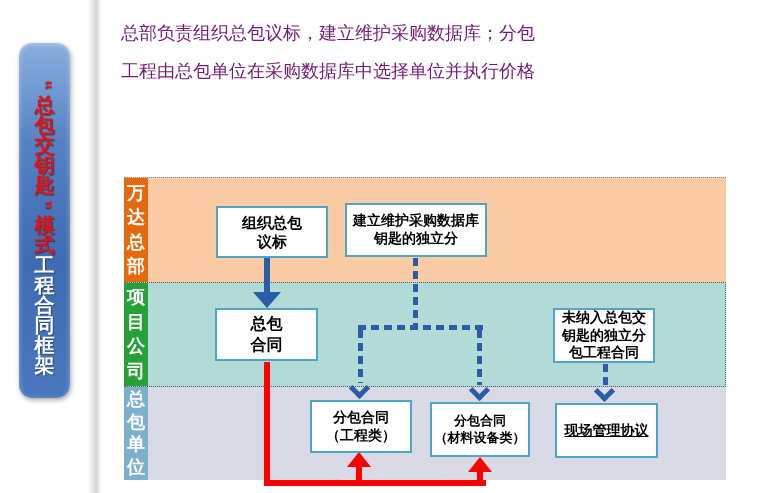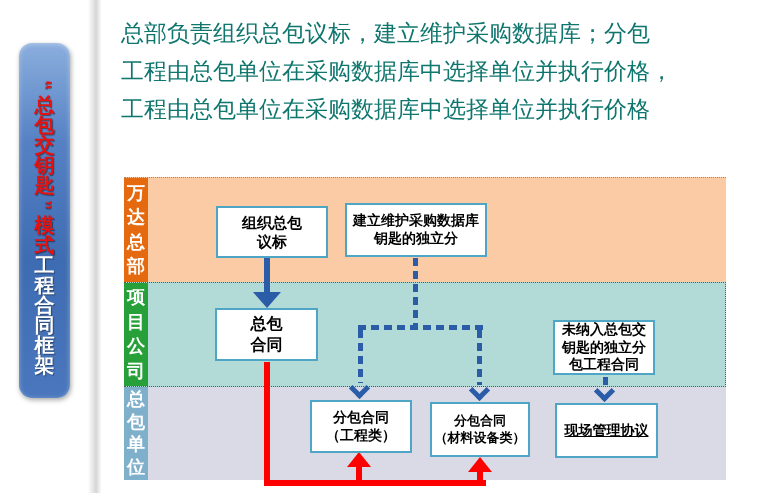--- a/index.html
+++ b/index.html
@@ -23,21 +23,21 @@
     background:linear-gradient(180deg,#8AAEDD 0%,#5581C4 28%,#3E6CB2 62%,#4A77BD 100%);
     box-shadow:1px 2px 5px rgba(0,0,0,0.35), inset 0 1px 5px rgba(255,255,255,0.4);
     display:flex;flex-direction:column;align-items:center;
     padding-top:32px;box-sizing:border-box;
   }
   .banner-seg{display:flex;flex-direction:column;align-items:center;font-weight:bold;font-size:20px;line-height:20px;}
   .banner-red{color:#E8110E;text-shadow:1px 1px 1px rgba(0,0,0,0.45);}
   .banner-white{color:#ffffff;text-shadow:1px 1px 1px rgba(0,0,0,0.4);}
   .banner-seg span.rot{transform:rotate(90deg);}
   
-  .intro{position:absolute;left:121px;top:14px;width:634px;font-size:23px;line-height:38px;color:#0f766e;}
+  .intro{position:absolute;left:121px;top:14px;width:634px;font-size:18px;line-height:38px;color:#701a75;}
   
   .band{position:absolute;left:124px;width:602px;box-sizing:border-box;}
   .band-hq{top:177px;height:105px;border-top:1px dotted #8a8a8a;}
   .band-project{top:282px;height:105px;border-top:1px dotted #555;border-bottom:1px dotted #555;border-right:1px dotted #555;}
   .band-gc{top:387px;height:93px;}
   .strip{
     position:absolute;left:0;top:0;width:24px;height:100%;
     display:flex;flex-direction:column;align-items:center;justify-content:space-evenly;
     color:#fff;font-weight:bold;font-size:18px;line-height:19px;
   }
@@ -81,21 +81,20 @@
         <span>程</span>
         <span>合</span>
         <span>同</span>
         <span>框</span>
         <span>架</span>
       </div>
   </div>
 
   <div class="intro">
     <div>总部负责组织总包议标，建立维护采购数据库；分包</div>
-    <div>工程由总包单位在采购数据库中选择单位并执行价格，</div>
     <div>工程由总包单位在采购数据库中选择单位并执行价格</div>
   </div>
 
   <div>
 
     <div class="band band-hq" style="background: rgb(250, 203, 164);">
       <div class="strip" style="background: rgb(229, 106, 15);">
           <span>万</span>
           <span>达</span>
           <span>总</span>
@@ -137,21 +136,21 @@
     <div class="tri-up" style="left:347px;top:452px;"></div>
     <div class="vline red" style="left:477px;top:470px;height:10px;"></div>
     <div class="tri-up" style="left:468px;top:457px;"></div>
 
     <div class="node" style="left:216px;top:206px;width:112px;height:52px;font-size:15px;">组织总包
 议标</div>
     <div class="node" style="left:345px;top:203px;width:142px;height:54px;font-size:14px;">建立维护采购数据库
 钥匙的独立分</div>
     <div class="node" style="left:215px;top:308px;width:103px;height:53px;font-size:16px;">总包
 合同</div>
-    <div class="node" style="left:553px;top:320px;width:102px;height:55px;font-size:14px;">未纳入总包交
+    <div class="node" style="left:553px;top:308px;width:102px;height:55px;font-size:14px;">未纳入总包交
 钥匙的独立分
 包工程合同</div>
     <div class="node" style="left:310px;top:400px;width:102px;height:53px;font-size:14px;">分包合同
 （工程类）</div>
     <div class="node" style="left:430px;top:402px;width:100px;height:55px;font-size:13px;">分包合同
 （材料设备类）</div>
     <div class="node" style="left:555px;top:403px;width:103px;height:55px;font-size:14px;text-decoration:underline;">现场管理协议</div>
   </div>
 </div>
 

